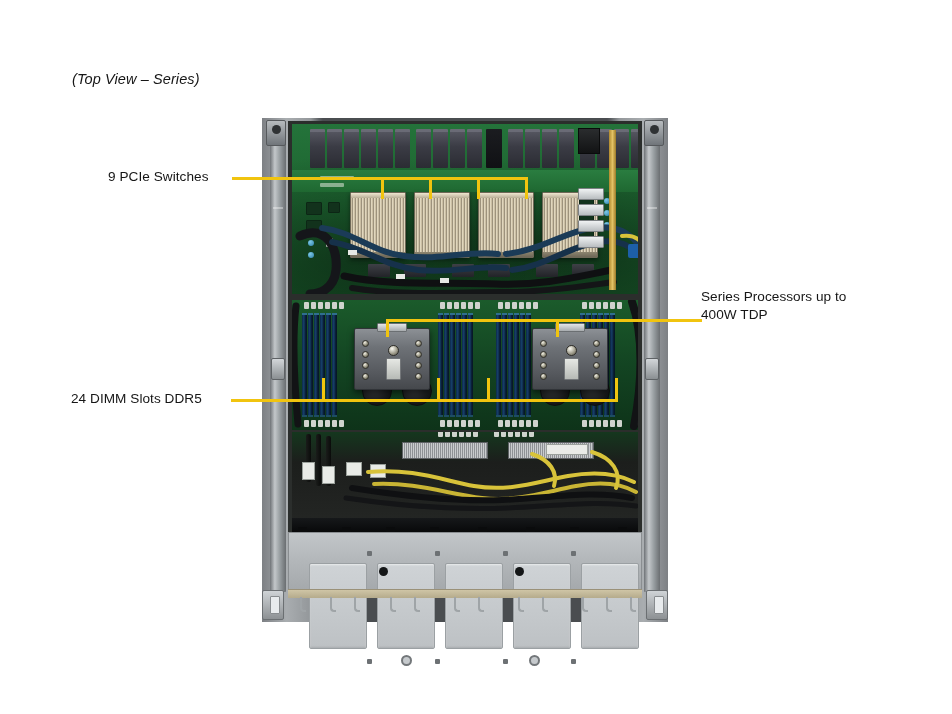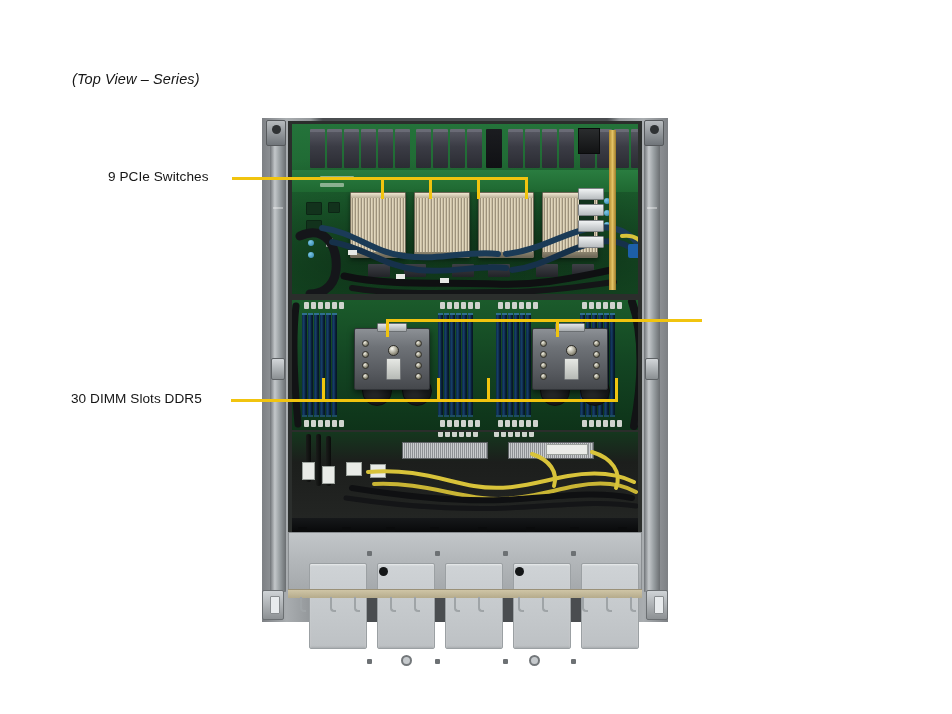--- a/index.html
+++ b/index.html
@@ -689,30 +689,32 @@
 <div id="label-pcie" class="callout-label">9 PCIe Switches</div>
 
 <div class="lead h" style="left:232px; top:177px; width:164px;"></div>
 
 <div class="lead h" style="left:381px; top:177px; width:146px;"></div>
 <div class="lead v" style="left:381px; top:177px; height:22px;"></div>
 <div class="lead v" style="left:429px; top:177px; height:22px;"></div>
 <div class="lead v" style="left:477px; top:177px; height:22px;"></div>
 <div class="lead v" style="left:525px; top:177px; height:22px;"></div>
 
-<div id="label-dimm" class="callout-label">30 DIMM Slots DDR5</div>
+<div id="label-dimm" class="callout-label">24 DIMM Slots DDR5</div>
 
 <div class="lead h" style="left:231px; top:399px; width:170px;"></div>
 
 <div class="lead h" style="left:322px; top:399px; width:296px;"></div>
 <div class="lead v" style="left:322px; top:378px; height:22px;"></div>
 <div class="lead v" style="left:437px; top:378px; height:22px;"></div>
 <div class="lead v" style="left:487px; top:378px; height:22px;"></div>
 <div class="lead v" style="left:615px; top:378px; height:22px;"></div>
 
 <div id="label-cpu" class="callout-label">
+  <div>Series Processors up to</div>
+  <div>400W TDP</div>
 </div>
 
 <div class="lead h" style="left:658px; top:319px; width:44px;"></div>
 
 <div class="lead h" style="left:386px; top:319px; width:275px;"></div>
 <div class="lead v" style="left:386px; top:319px; height:18px;"></div>
 <div class="lead v" style="left:556px; top:319px; height:18px;"></div>
 
 </body></html>

